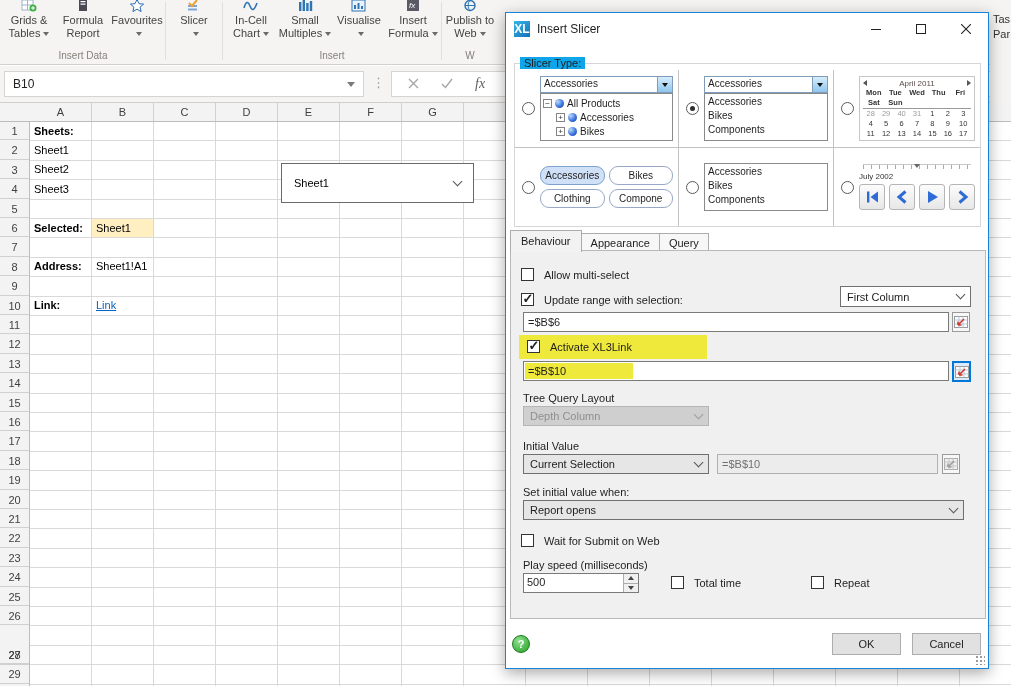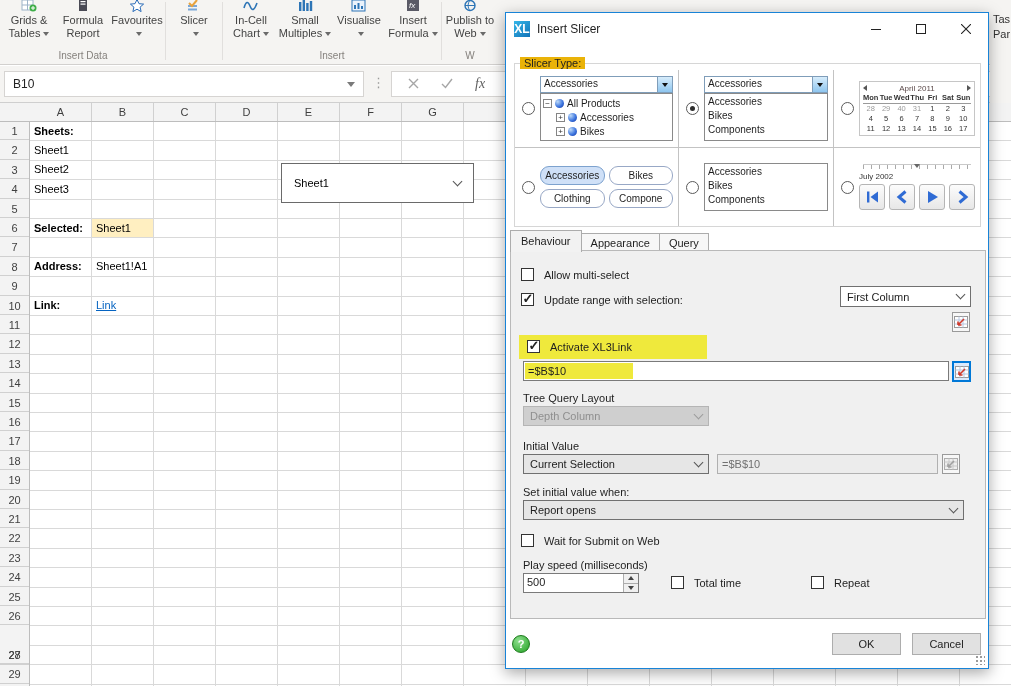--- a/index.html
+++ b/index.html
@@ -66,21 +66,21 @@
   .dialog { position:absolute; left:505px; top:12px; width:484px; height:657px; background:#fff;
             border:1px solid #1883d7; box-shadow:0 4px 14px rgba(0,0,0,.35); z-index:10; font-size:11px; color:#1e1e1e; }
   .titlebar { height:31px; display:flex; align-items:center; }
   .app-icon { width:16px; height:16px; margin:0 7px 0 8px; background:linear-gradient(140deg,#35b6e8,#1273b8);
               color:#fff; font-size:12px; font-weight:bold; display:flex; align-items:center; justify-content:center; }
   .dtitle { font-size:12px; }
   .winbtns { margin-left:auto; display:flex; height:31px; }
   .wbtn { width:45px; display:flex; align-items:center; justify-content:center; }
 
   .groupbox { position:absolute; left:8px; top:50px; width:467px; height:164px; border:1px solid #d6d6d6; }
-  .gb-label { position:absolute; left:14px; top:44px; background:#eab308; padding:0 4px; z-index:2; }
+  .gb-label { position:absolute; left:14px; top:44px; background:#0ea5e9; padding:0 4px; z-index:2; }
   .stgrid { position:absolute; left:0; top:6px; right:0; bottom:0; }
   .stcell { position:absolute; display:flex; align-items:center; gap:5px; padding:4px 5px 4px 7px; }
   .stc1 { left:0; top:0; width:164px; height:78px; border-right:1px solid #c3c3c3; border-bottom:1px solid #c3c3c3; }
   .stc2 { left:164px; top:0; width:155px; height:78px; border-right:1px solid #c3c3c3; border-bottom:1px solid #c3c3c3; }
   .stc3 { left:319px; top:0; right:0; height:78px; border-bottom:1px solid #c3c3c3; }
   .stc4 { left:0; top:78px; width:164px; bottom:0; border-right:1px solid #c3c3c3; }
   .stc5 { left:164px; top:78px; width:155px; bottom:0; border-right:1px solid #c3c3c3; }
   .stc6 { left:319px; top:78px; right:0; bottom:0; }
 
   .radio { flex:none; width:13px; height:13px; border:1px solid #5a5a5a; border-radius:50%; background:#fff; }
@@ -100,21 +100,21 @@
   .sphere { flex:none; width:9px; height:9px; border-radius:50%;
             background:radial-gradient(circle at 30% 30%, #bcd9f7, #3f77e0 55%, #0b2f9c); }
   .listbox { border:1px solid #8a8a8a; background:#fff; height:48px; font-size:10px; padding:1px 3px; overflow:hidden; }
   .pv-li { line-height:14px; white-space:nowrap; }
 
   .cal { background:#fff; border:1px solid #c6c6c6; padding:1px 3px; width:124px; font-size:7.5px; color:#333; }
   .cal-title { display:flex; align-items:center; font-size:8px; color:#5c4a4a; height:10px; }
   .cal-title .t { flex:1; text-align:center; }
   .cal-arr-l { width:0; height:0; border-top:3px solid transparent; border-bottom:3px solid transparent; border-right:4px solid #555; }
   .cal-arr-r { width:0; height:0; border-top:3px solid transparent; border-bottom:3px solid transparent; border-left:4px solid #555; }
-  .cal-days { display:grid; grid-template-columns:repeat(7,1fr); border-bottom:1px solid #9a9a9a; font-weight:bold; }
+  .cal-days { display:grid; grid-template-columns:repeat(5,1fr); border-bottom:1px solid #9a9a9a; font-weight:bold; }
   .cal-days span, .cal-weeks span { text-align:center; line-height:10px; }
   .cal-weeks { display:grid; grid-template-columns:repeat(7,1fr); }
   .cal-weeks span.muted { color:#9a9a9a; }
 
   .btn-grid { flex:1; min-width:0; display:grid; grid-template-columns:1fr 1fr; gap:4px; }
   .pv-btn { border:1px solid #98a8c6; border-radius:9px; background:#fff; font-size:10px; text-align:center;
             padding:3px 0; white-space:nowrap; overflow:hidden; }
   .pv-btn.sel { background:#cfe0f7; border-color:#7da2ce; }
 
   .play { display:flex; flex-direction:column; }
@@ -538,20 +538,23 @@
         <span>Allow multi-select</span>
       </div>
       <div class="cbrow" style="left:10px;top:42px">
         <span class="cb checked"></span>
         <span>Update range with selection:</span>
       </div>
       <div class="combo" style="left:329px;top:35px;width:131px;height:21px">
         <span>First Column</span>
           <span class="chev"></span>
       </div>
+      <div class="field" style="left:12px;top:61px;width:426px;height:20px">
+        <span class="field-text">=$B$6</span>
+      </div>
       <div class="rangebtn" style="left:441px;top:61px;width:18px;height:20px">
         <svg width="14" height="12" viewBox="0 0 14 12">
             <rect x="0.5" y="0.5" width="13" height="11" fill="#fff" stroke="#9a9a9a"></rect>
             <line x1="0.5" y1="4" x2="13.5" y2="4" stroke="#b8c7e0"></line>
             <line x1="0.5" y1="8" x2="13.5" y2="8" stroke="#b8c7e0"></line>
             <line x1="5" y1="0.5" x2="5" y2="11.5" stroke="#b8c7e0"></line>
             <line x1="9" y1="0.5" x2="9" y2="11.5" stroke="#b8c7e0"></line>
             <path d="M10 3 L4 9 M4 9 l0 -3.5 M4 9 l3.5 0" stroke="#d03a2b" stroke-width="1.6" fill="none"></path>
           </svg>
       </div>

